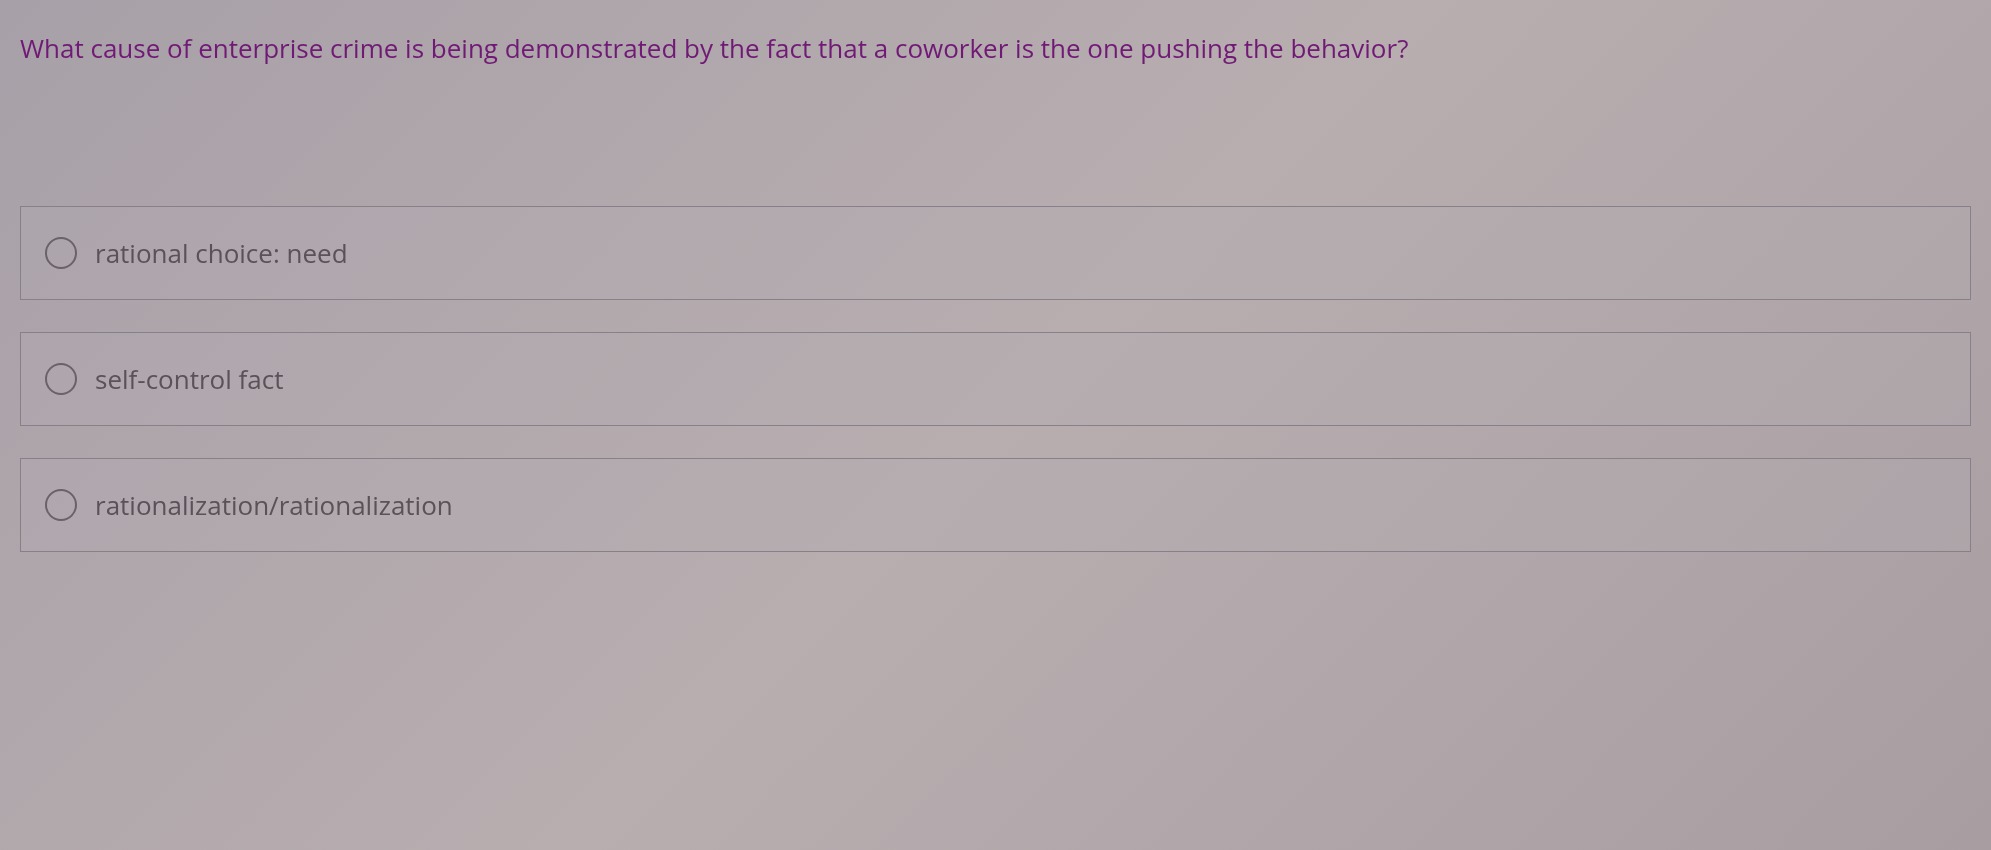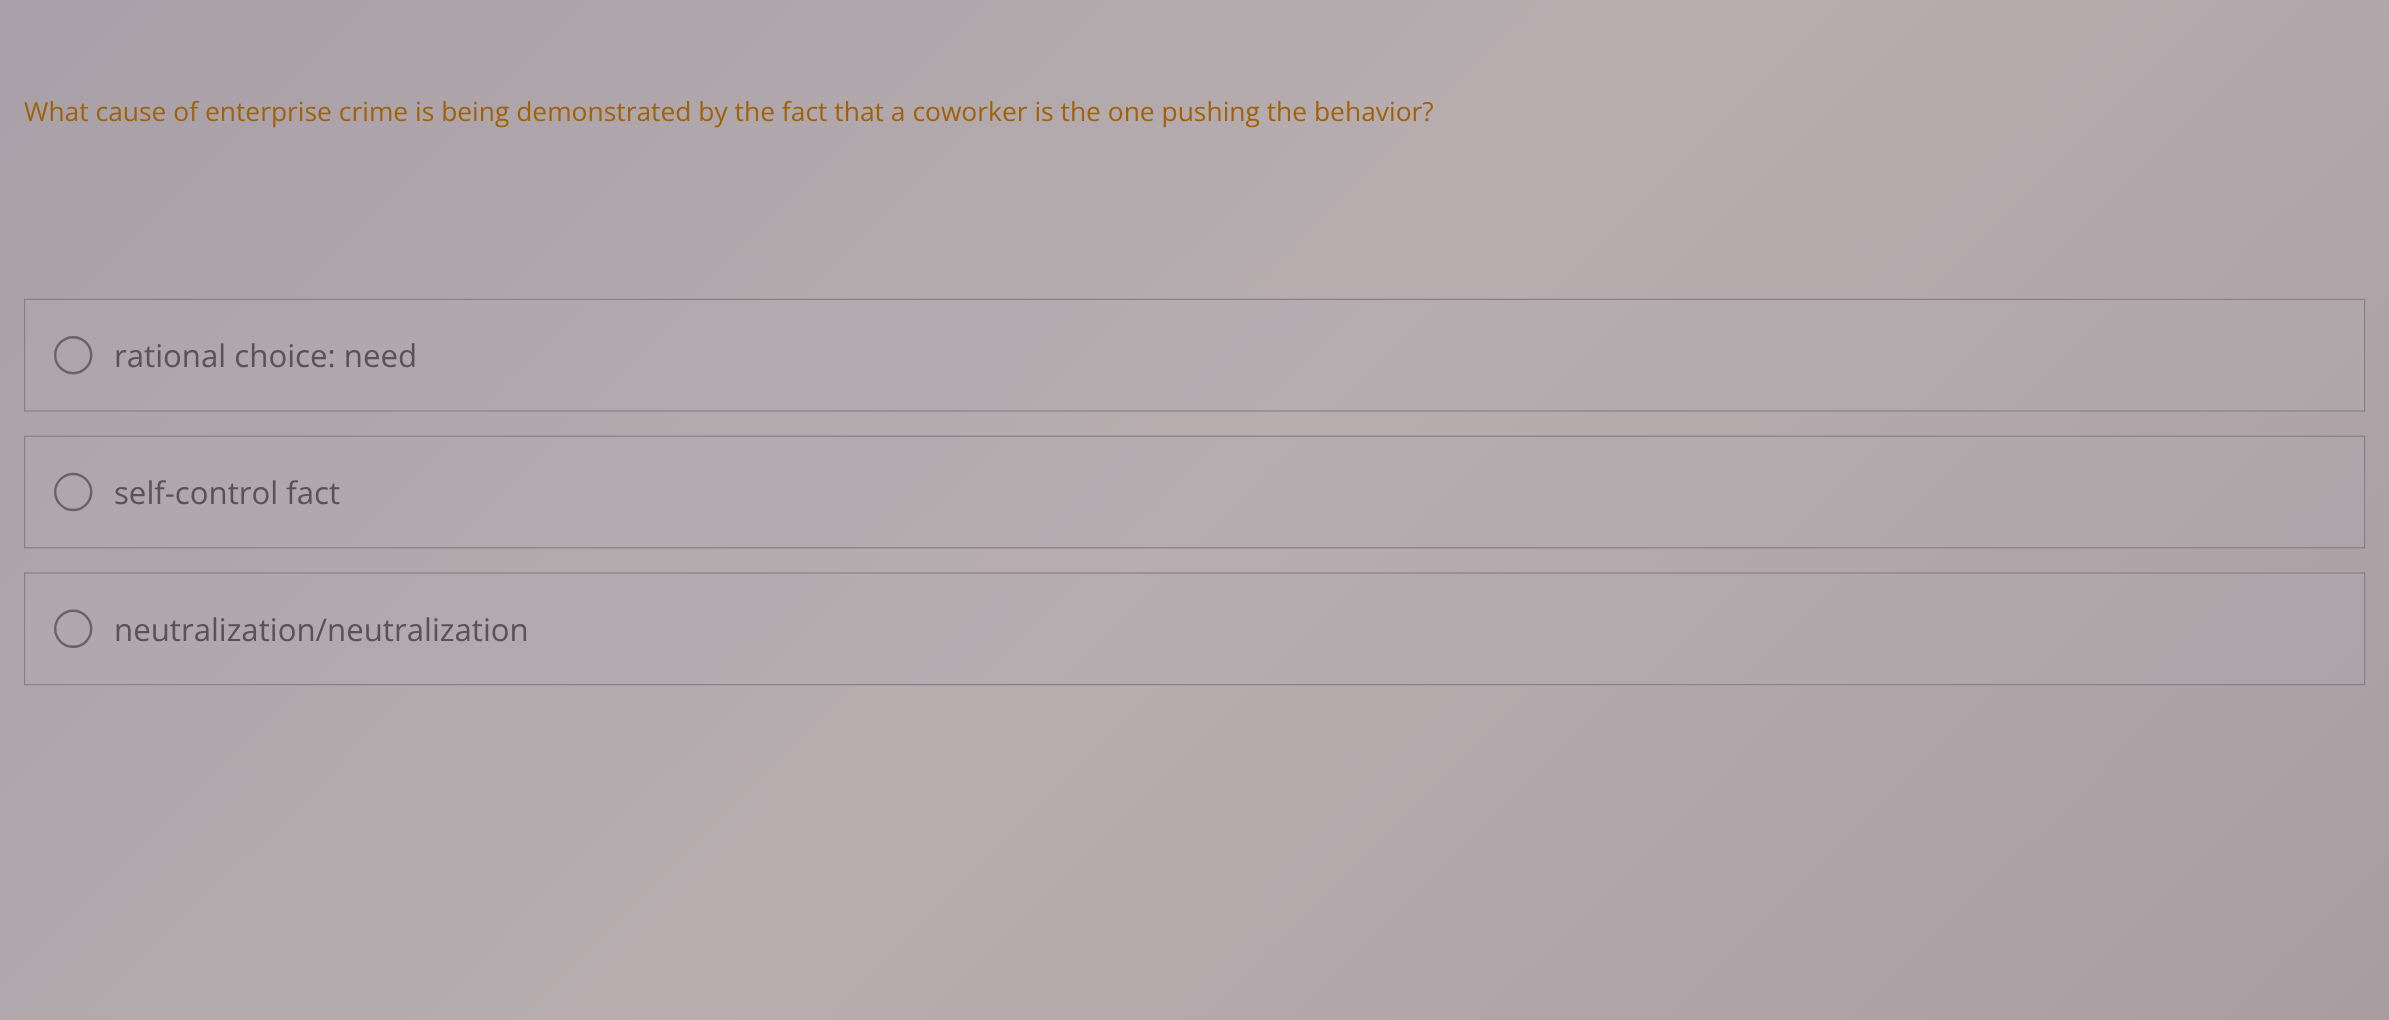--- a/index.html
+++ b/index.html
@@ -10,31 +10,30 @@
     body {
       font-family: -apple-system, BlinkMacSystemFont, 'Segoe UI', 'Open Sans', sans-serif;
       background: linear-gradient(135deg, #a8a0a8 0%, #b8aeb0 50%, #a89ea2 100%);
       width: 1991px;
       height: 850px;
       padding: 30px 20px 0 20px;
       color: #4a4a4a;
       overflow: hidden;
     }
     .question-text {
-      font-size: 22px;
+      font-size: 26px;
       font-weight: 400;
-      color: #a16207;
+      color: #701a75;
       margin-bottom: 140px;
       line-height: 1.4;
-      margin-top: 48px;
     }
     .options-container {
       display: flex;
       flex-direction: column;
-      gap: 20px;
+      gap: 32px;
     }
     .option-box {
       border: 1px solid #888088;
       background: rgba(180, 172, 178, 0.3);
       padding: 28px 24px;
       display: flex;
       align-items: center;
       gap: 18px;
       cursor: pointer;
     }
@@ -65,16 +64,16 @@
   </div>
 
 
   <div class="option-box">
     <div class="radio-circle"></div>
     <div class="option-label">self-control fact</div>
   </div>
 
   <div class="option-box">
     <div class="radio-circle"></div>
-    <div class="option-label">neutralization/neutralization</div>
+    <div class="option-label">rationalization/rationalization</div>
   </div>
 
 </div>
 
 </body></html>

